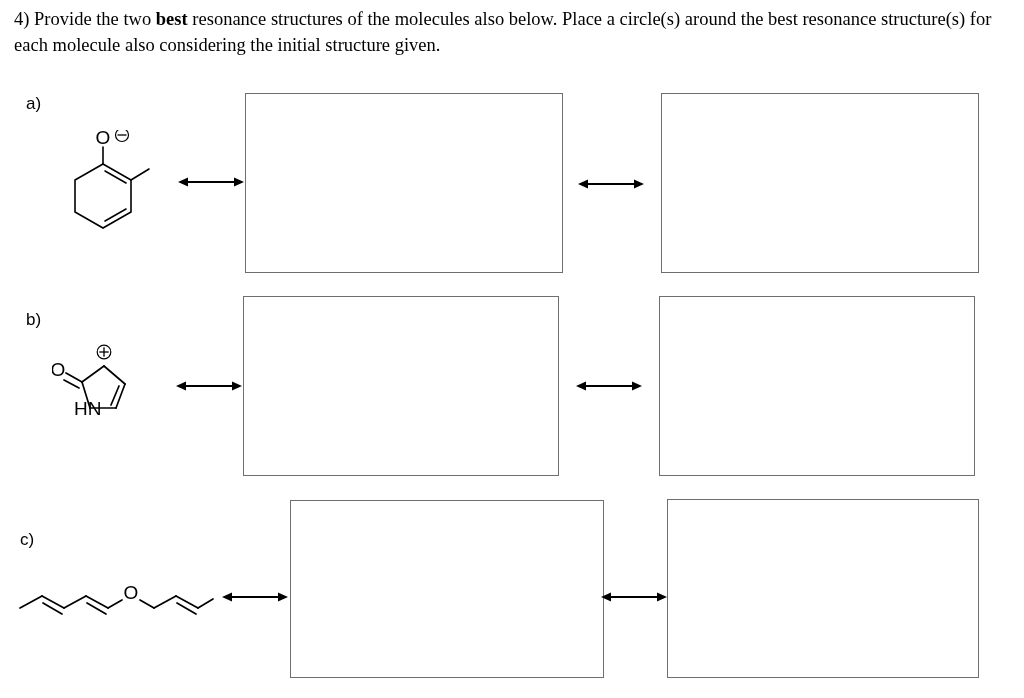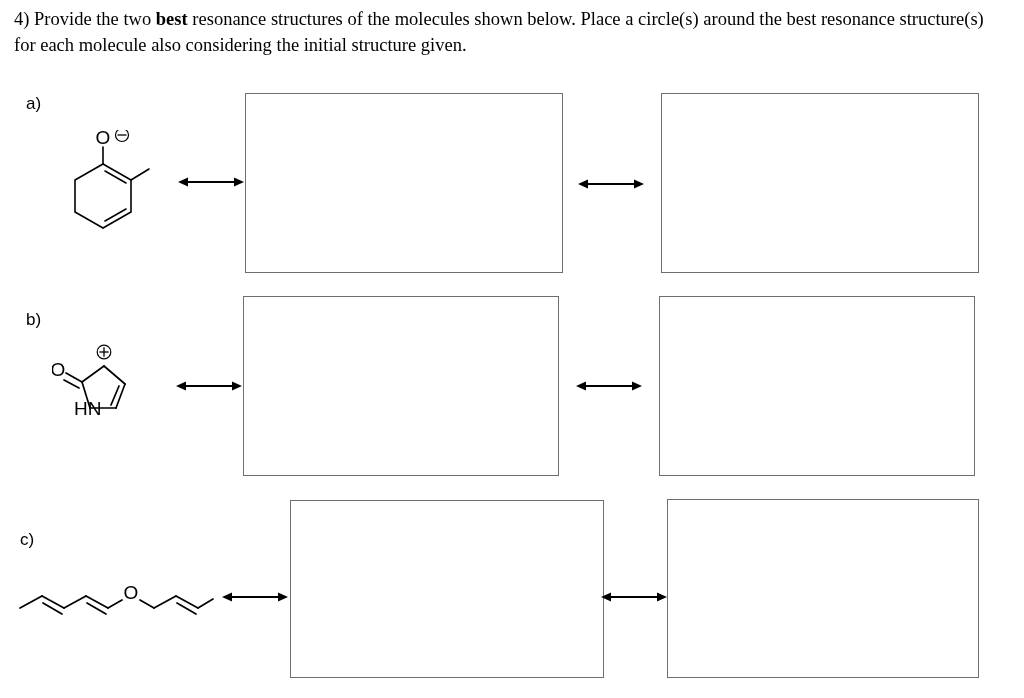--- a/index.html
+++ b/index.html
@@ -61,21 +61,21 @@
     font-size: 19px;
     fill: #000000;
   }
 </style>
 </head>
 <body>
 
 <div id="page">
 
   <div id="prompt">
-    <span>4) Provide the two </span><span class="bold">best</span><span> resonance structures of the molecules shown below. Place a circle(s) around the best</span>
+    <span>4) Provide the two </span><span class="bold">best</span><span> resonance structures of the molecules also below. Place a circle(s) around the best</span>
     <span>resonance structure(s) for each molecule also considering the initial structure given.</span>
   </div>
 
   <div class="part-label" style="left:26px; top:95px;">a)</div>
 
   <div class="molecule" style="left:55px; top:130px; width:120px; height:110px;">
     <svg width="120" height="110" viewBox="0 0 120 110" xmlns="http://www.w3.org/2000/svg">
       <g stroke="#000000" stroke-width="1.6" fill="none" stroke-linecap="round">
 
         <polygon points="48,34 76,50 76,82 48,98 20,82 20,50"></polygon>

